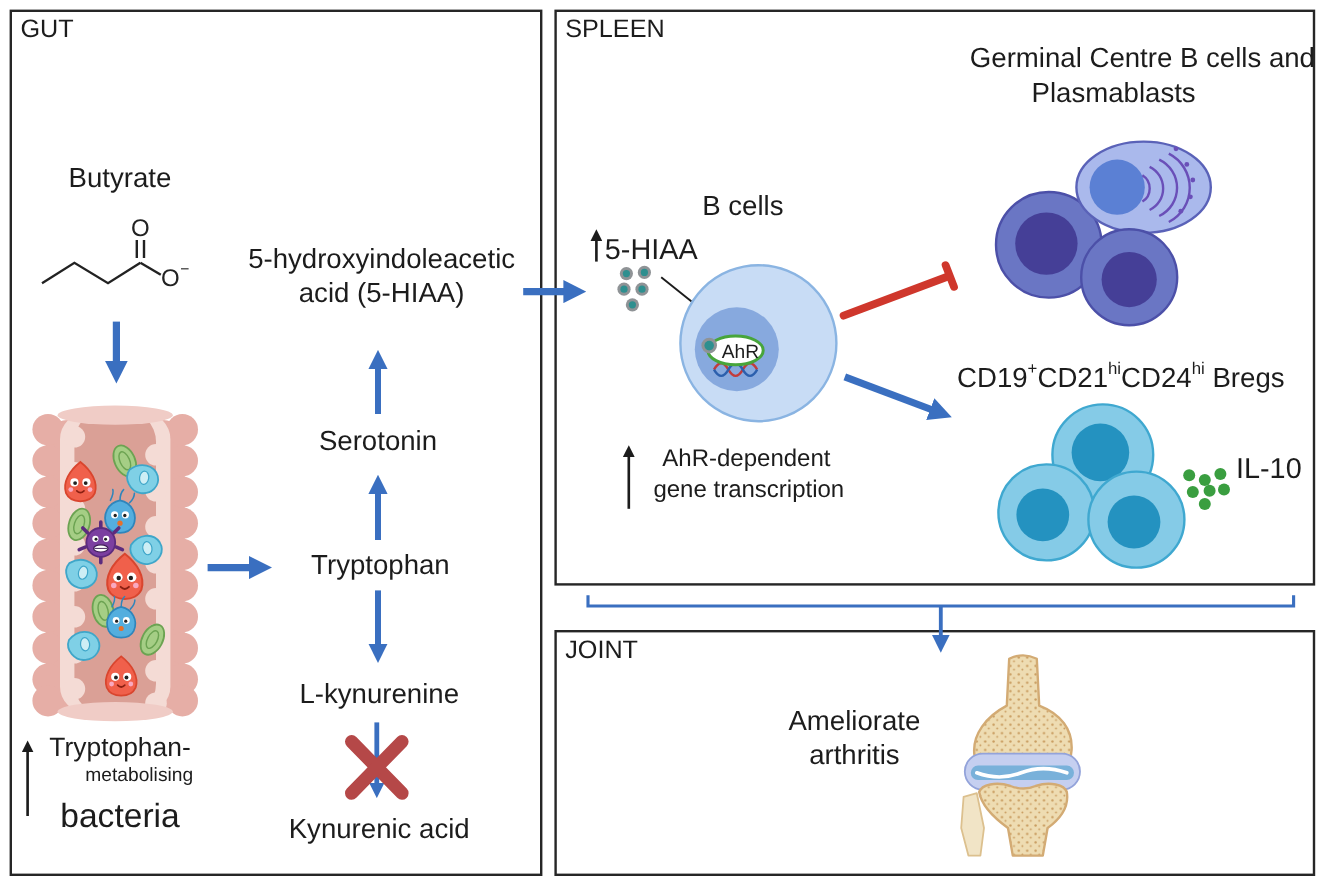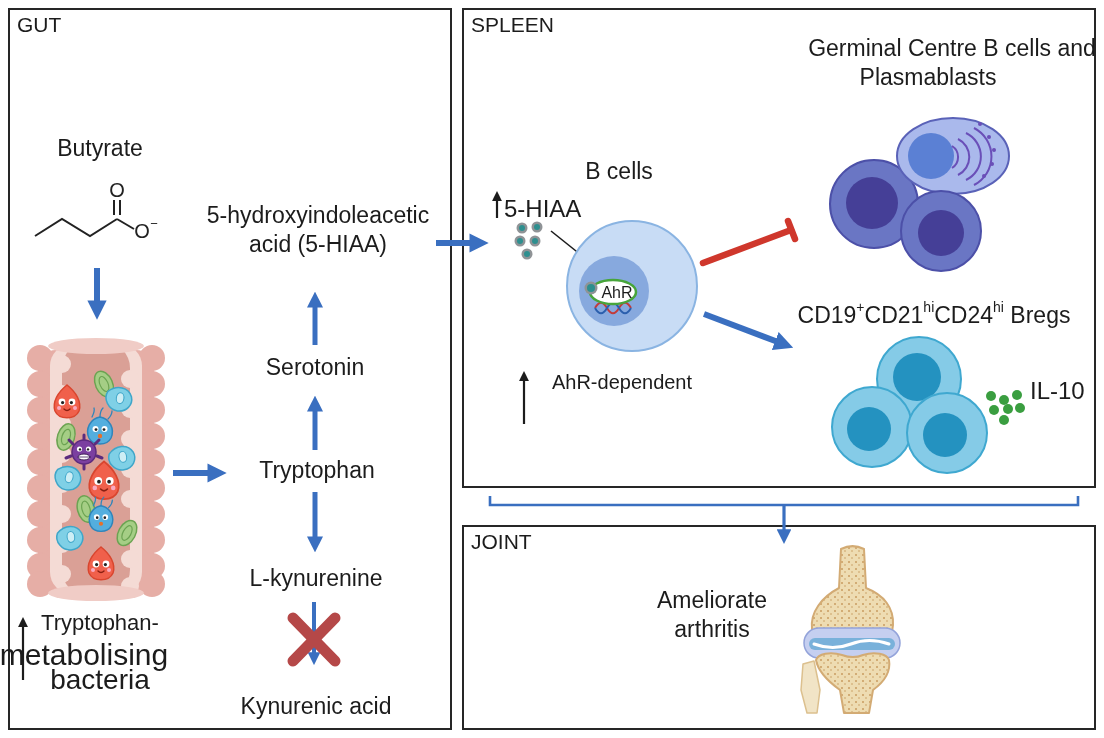--- a/index.html
+++ b/index.html
@@ -340,31 +340,32 @@
     </g>
   </svg>
 
   <div class="lbl title" style="left:17px;top:13px;">GUT</div>
   <div class="lbl big center" style="left:100px;top:136px;">Butyrate</div>
   <div class="lbl big center" style="left:318px;top:203px;">5-hydroxyindoleacetic</div>
   <div class="lbl big center" style="left:318px;top:232px;">acid (5-HIAA)</div>
   <div class="lbl big center" style="left:315px;top:355px;">Serotonin</div>
   <div class="lbl big center" style="left:317px;top:458px;">Tryptophan</div>
   <div class="lbl big center" style="left:316px;top:566px;">L-kynurenine</div>
-  <div class="lbl big center" style="left:316px;top:678px;margin-top:16px;">Kynurenic acid</div>
+  <div class="lbl big center" style="left:316px;top:678px;">Kynurenic acid</div>
   <div class="lbl center" style="left:100px;top:611px;font-size:22px;">Tryptophan-</div>
-  <div class="lbl center" style="left:84px;top:638px;font-size:30px;">metabolising</div>
+  <div class="lbl center" style="left:116px;top:638px;font-size:16px;">metabolising</div>
   <div class="lbl center" style="left:100px;top:665px;font-size:28px;">bacteria</div>
 
   <div class="lbl title" style="left:471px;top:13px;">SPLEEN</div>
   <div class="lbl big center" style="left:928px;top:36px;margin-left:24px;">Germinal Centre B cells and</div>
   <div class="lbl big center" style="left:928px;top:65px;">Plasmablasts</div>
   <div class="lbl big center" style="left:619px;top:159px;">B cells</div>
   <div class="lbl mid" style="left:504px;top:196px;">5-HIAA</div>
   <div class="lbl center" style="left:622px;top:371px;font-size:20px;">AhR-dependent</div>
+  <div class="lbl center" style="left:624px;top:397px;font-size:20px;">gene transcription</div>
   <div class="lbl big center" style="left:934px;top:302px;">
     <span>CD19</span><sup>+</sup><span>CD21</span><sup>hi</sup><span>CD24</span><sup>hi</sup>&nbsp;<span>Bregs</span>
   </div>
   <div class="lbl mid" style="left:1030px;top:378px;">IL-10</div>
 
   <div class="lbl title" style="left:471px;top:530px;">JOINT</div>
   <div class="lbl big center" style="left:712px;top:588px;">Ameliorate</div>
   <div class="lbl big center" style="left:712px;top:617px;">arthritis</div>
 
 </div>

